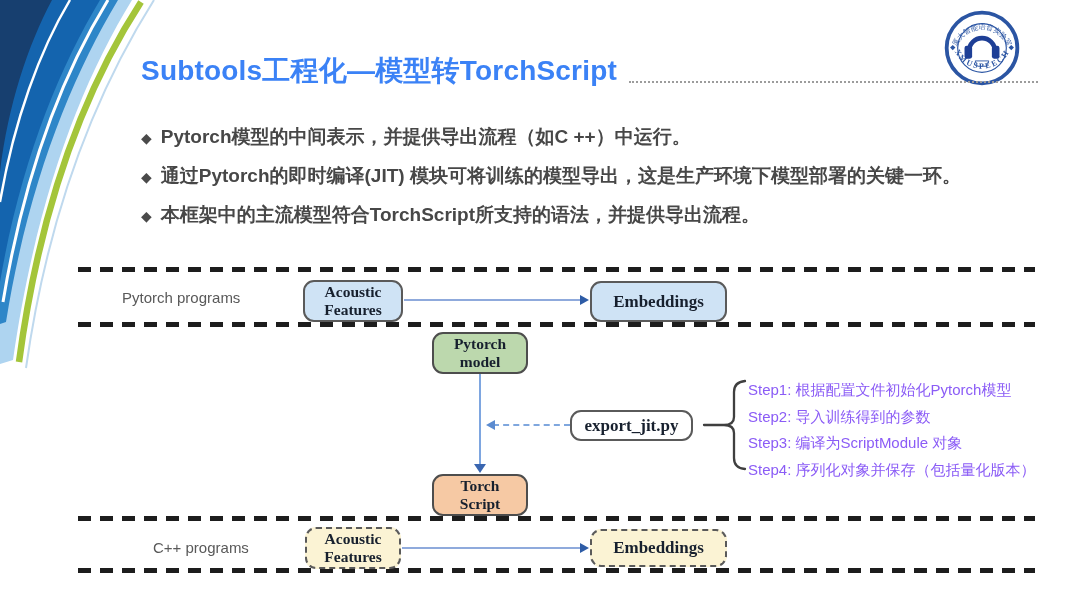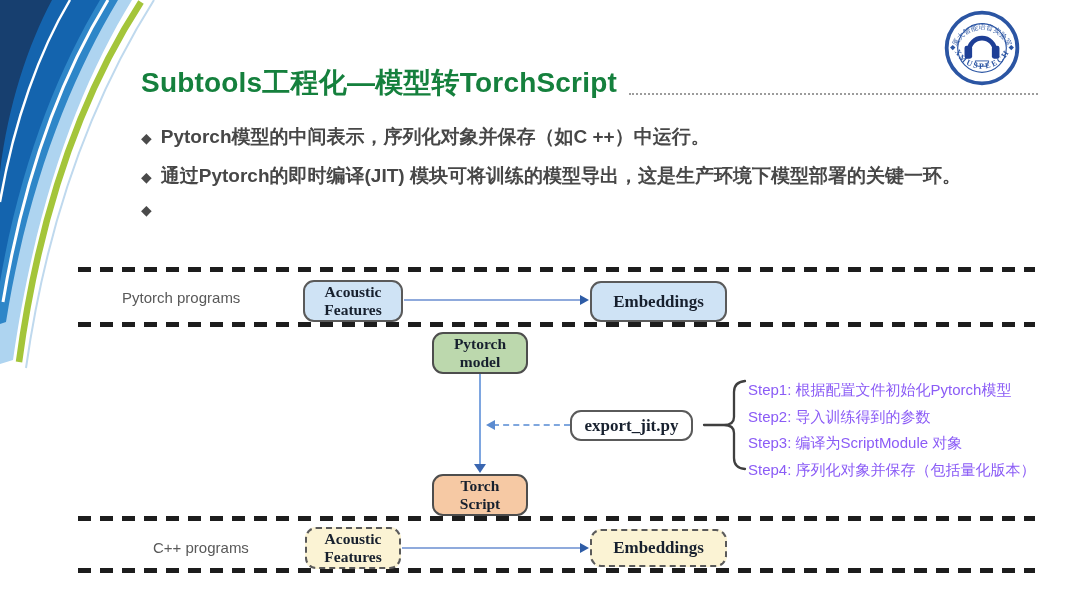--- a/index.html
+++ b/index.html
@@ -13,23 +13,22 @@
 
   
   .logo { position:absolute; left:944px; top:10px; width:76px; height:76px; }
 
   
   .title-row {
     position:absolute; left:141px; right:42px; top:52px;
     display:flex; align-items:flex-end; gap:12px;
   }
   .title-text {
-    font-size:28px; font-weight:700; color:#15803d; letter-spacing:0.2px;
+    font-size:28px; font-weight:700; color:#3b82f6; letter-spacing:0.2px;
     white-space:nowrap;
-    margin-top:12px;
   }
   .title-rule { flex:1; border-bottom:2px dotted #9c9c9c; margin-bottom:7px; }
 
   
   .bullets { position:absolute; left:141px; top:124px; width:900px; }
   .bullet { display:flex; align-items:baseline; height:39px; }
   .bullet .marker { font-size:14px; color:#4a4a4a; margin-right:9px; }
   .bullet .btext { font-size:19px; font-weight:700; color:#474747; white-space:nowrap; }
 
   
@@ -125,28 +124,29 @@
   </svg>
 
   <div class="title-row">
     <div class="title-text">Subtools工程化—模型转TorchScript</div>
     <div class="title-rule"></div>
   </div>
 
   <div class="bullets">
     <div class="bullet">
       <span class="marker">◆</span>
-      <span class="btext">Pytorch模型的中间表示，序列化对象并保存（如C ++）中运行。</span>
+      <span class="btext">Pytorch模型的中间表示，并提供导出流程（如C ++）中运行。</span>
     </div>
     <div class="bullet">
       <span class="marker">◆</span>
       <span class="btext">通过Pytorch的即时编译(JIT) 模块可将训练的模型导出，这是生产环境下模型部署的关键一环。</span>
     </div>
     <div class="bullet">
       <span class="marker">◆</span>
+      <span class="btext">本框架中的主流模型符合TorchScript所支持的语法，并提供导出流程。</span>
     </div>
   </div>
 
   <div class="dashline" style="top:267px;"></div>
   <div class="dashline" style="top:322px;"></div>
   <div class="dashline" style="top:516px;"></div>
   <div class="dashline" style="top:568px;"></div>
 
   <div class="row-label" style="left:122px; top:289px;text-align:right;">Pytorch programs</div>
 

